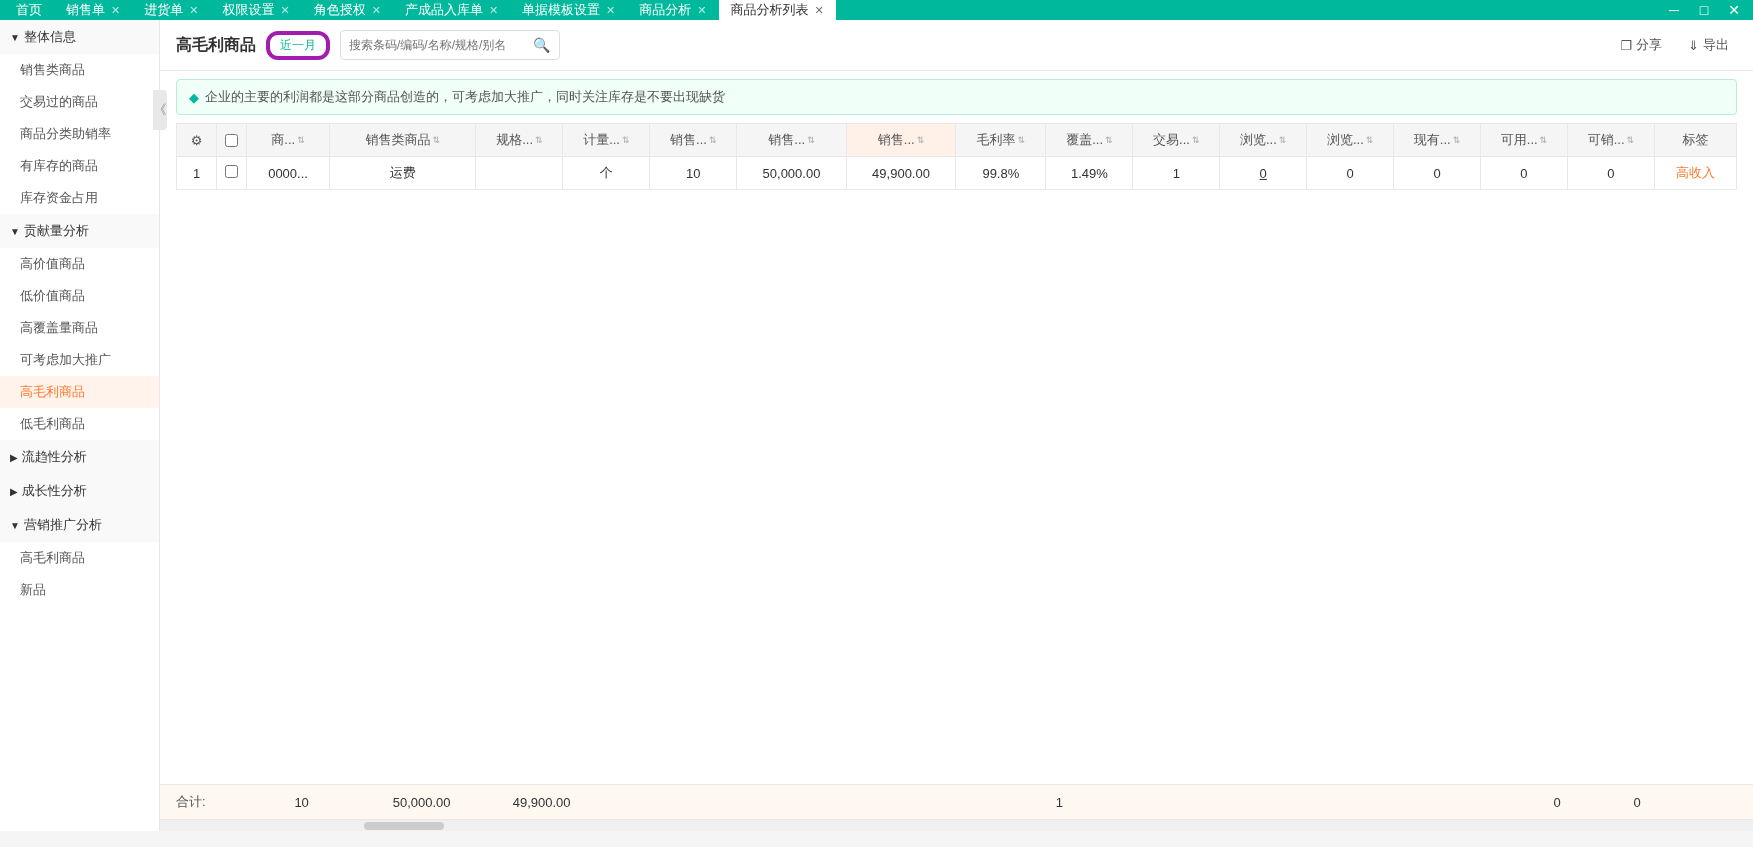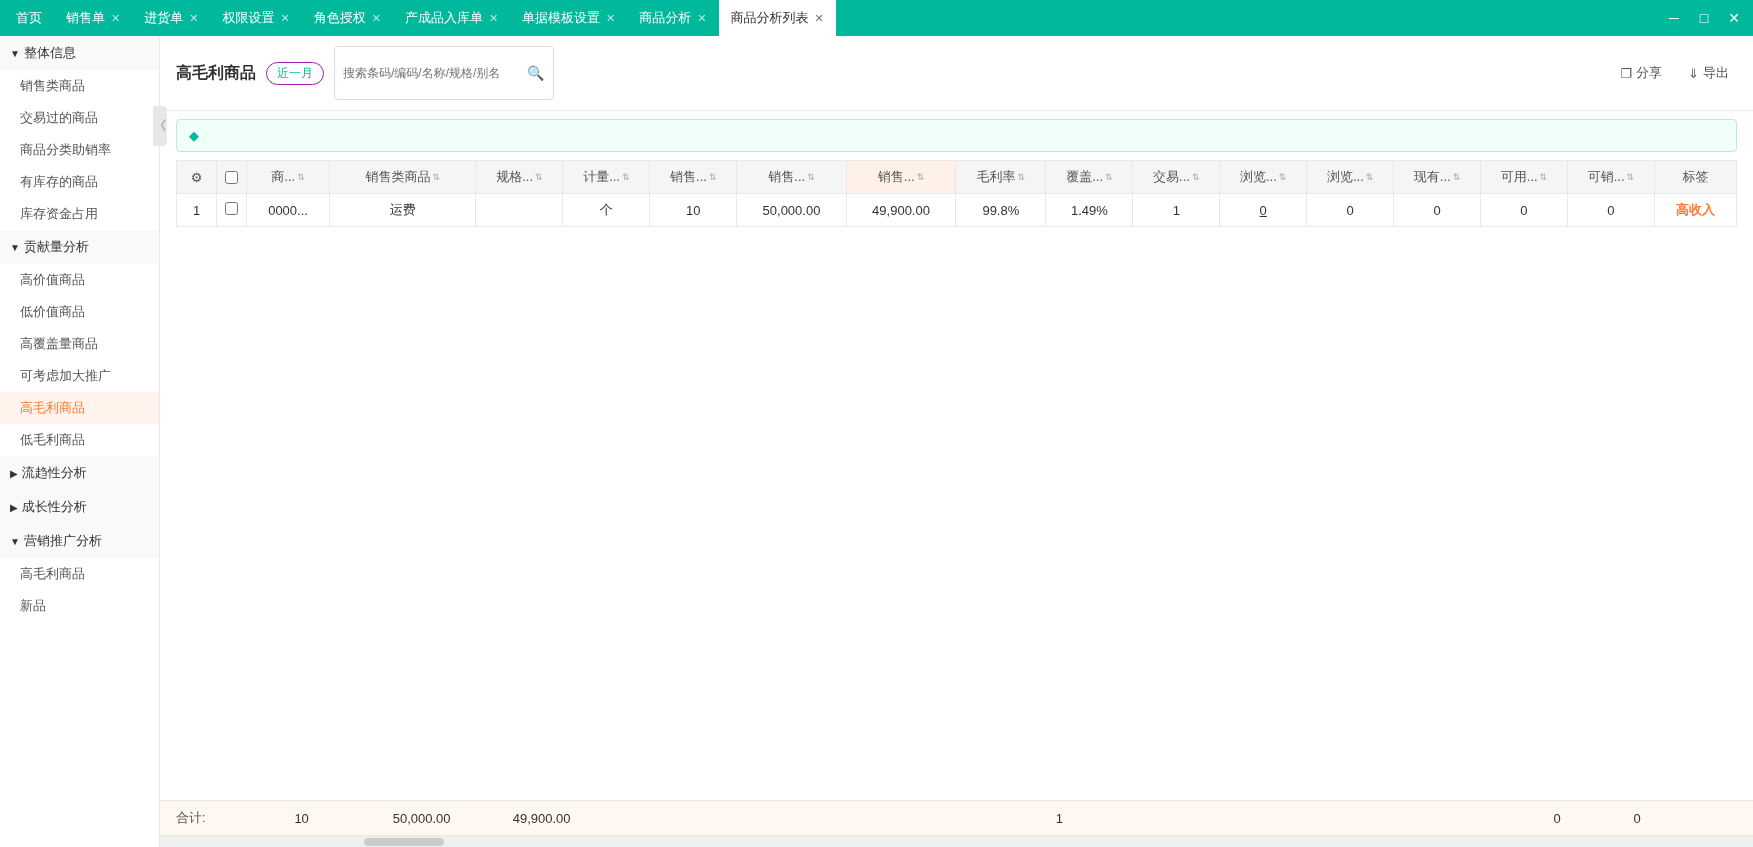--- a/index.html
+++ b/index.html
@@ -2,21 +2,22 @@
 <html><head>
   <meta charset="utf-8">
   <style>
     * { box-sizing: border-box; margin: 0; padding: 0; font-family: 'Microsoft YaHei', Arial, sans-serif; font-size: 13px; }
     body { background: #f5f5f5; overflow: hidden; }
 
     
     .top-nav {
       background: #00b89c;
       display: flex;
-      height: 36px;
+      align-items: center;
+      height: 20px;
       padding: 0 4px;
       color: #fff;
     }
     .top-nav .nav-item {
       padding: 0 12px;
       height: 36px;
       display: flex;
       align-items: center;
       cursor: pointer;
       white-space: nowrap;
@@ -120,33 +121,33 @@
       gap: 10px;
       flex-shrink: 0;
     }
     .content-title {
       font-size: 16px;
       font-weight: bold;
       color: #333;
     }
     .period-btn {
       background: #fff;
-      border: 1px solid #a21caf;
+      border: 4px solid #a21caf;
       color: #00b89c;
       padding: 2px 10px;
       border-radius: 12px;
       cursor: pointer;
       font-size: 12px;
     }
     .search-box {
       display: flex;
       align-items: center;
       border: 1px solid #ddd;
       border-radius: 4px;
-      padding: 18px 8px;
+      padding: 6px 8px;
       gap: 6px;
       width: 220px;
     }
     .search-box input {
       border: none;
       outline: none;
       font-size: 12px;
       color: #999;
       width: 100%;
       background: transparent;
@@ -210,21 +211,21 @@
       gap: 2px;
     }
     .sort-icon { font-size: 9px; color: #aaa; }
     tbody td {
       border: 1px solid #e8e8e8;
       padding: 7px 8px;
       color: #333;
       text-align: center;
       white-space: nowrap;
     }
-    .tag-high { color: #ff7a2f; font-weight: 700; }
+    .tag-high { color: #ff7a2f; font-weight: 400; }
     .underline { text-decoration: underline; cursor: pointer; color: #333; }
 
     
     .footer-bar {
       border-top: 1px solid #e8e8e8;
       background: #fff8f0;
       padding: 8px 16px;
       display: flex;
       align-items: center;
       flex-shrink: 0;
@@ -402,20 +403,21 @@
         <span>分享</span>
       </div>
       <div class="action-btn">
         <span>⇓</span>
         <span>导出</span>
       </div>
     </div>
 
     <div class="info-bar">
       <span class="info-icon">◆</span>
+      <span>企业的主要的利润都是这部分商品创造的，可考虑加大推广，同时关注库存是不要出现缺货</span>
     </div>
 
     <div class="table-wrapper">
       <table>
         <thead>
           <tr>
             <th style="width:40px">
               <div class="col-header">
                   <span>⚙</span>
                 </div>

